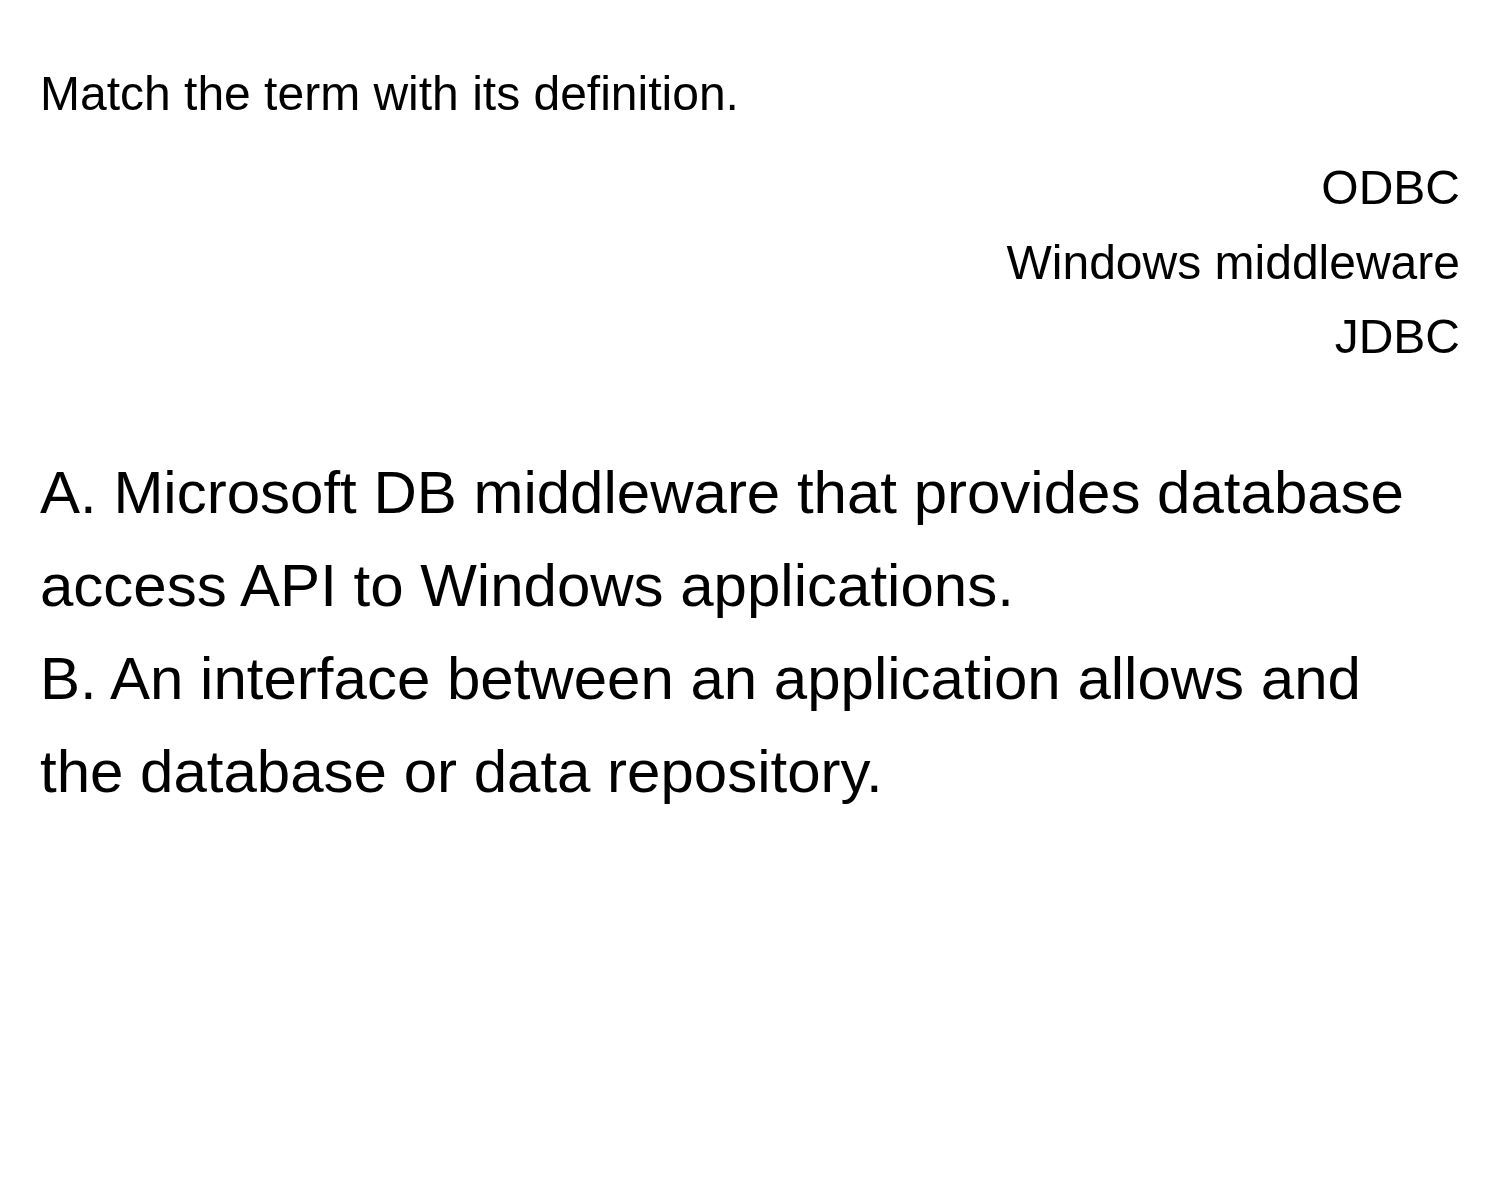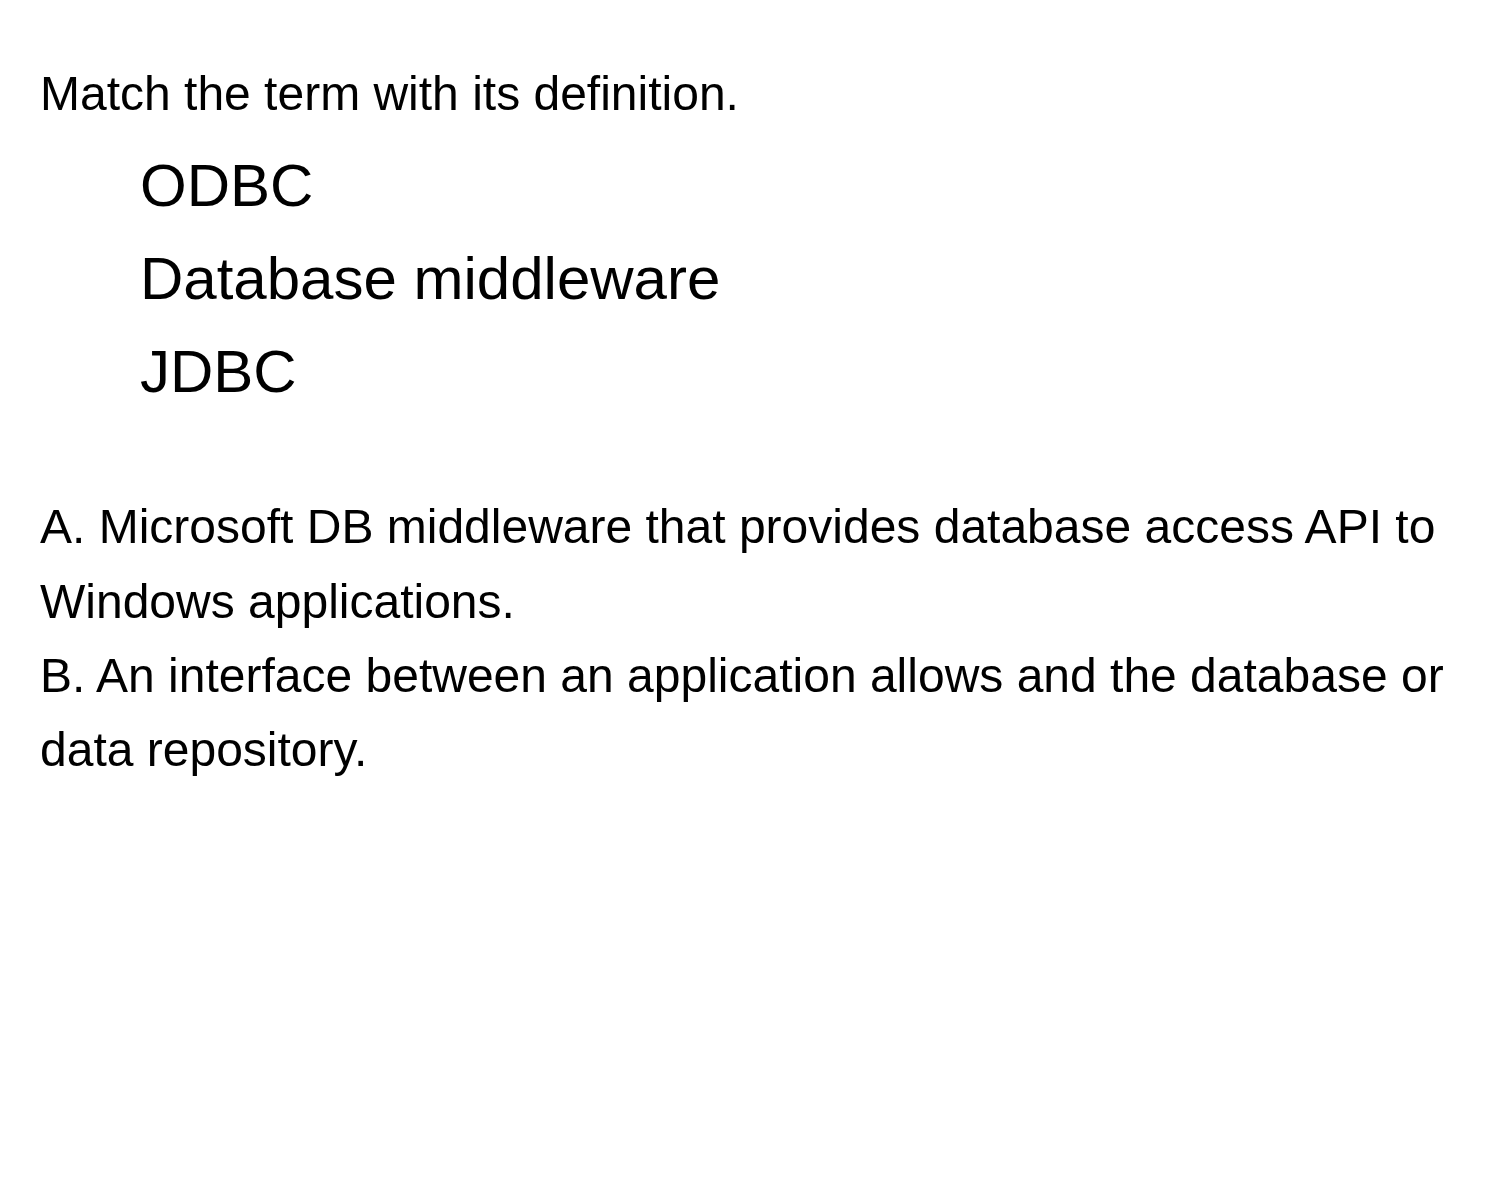--- a/index.html
+++ b/index.html
@@ -13,32 +13,33 @@
     background: #ffffff;
     font-family: -apple-system, BlinkMacSystemFont, "Segoe UI", Helvetica, Arial, sans-serif;
     color: #000000;
   }
   .page {
     padding: 60px 40px 40px 40px;
   }
   .prompt {
     font-size: 48px;
     line-height: 1.4;
-    margin-bottom: 12px;
+    margin-bottom: 24px;
   }
   .terms {
     padding-left: 100px;
     margin-bottom: 72px;
   }
   .term {
-    font-size: 60px;
+    font-size: 48px;
     line-height: 1.55;
+    text-align: right;
   }
   .definitions {
-    font-size: 48px;
+    font-size: 60px;
     line-height: 1.55;
   }
   .def-label {
     display: inline;
   }
   .def-text {
     display: inline;
   }
   .def-block {
     margin: 0;
@@ -46,21 +47,21 @@
 </style>
 </head>
 <body>
 
 <div class="page">
 
   <div class="prompt">Match the term with its definition.</div>
 
   <div class="terms">
     <div class="term">ODBC</div>
-    <div class="term">Database middleware</div>
+    <div class="term">Windows middleware</div>
     <div class="term">JDBC</div>
   </div>
 
   <div class="definitions">
     <p class="def-block">
       <span class="def-label">A.</span>
       <span> </span>
       <span class="def-text">Microsoft DB middleware that provides database access API to Windows applications.</span>
     </p>
     <p class="def-block">

